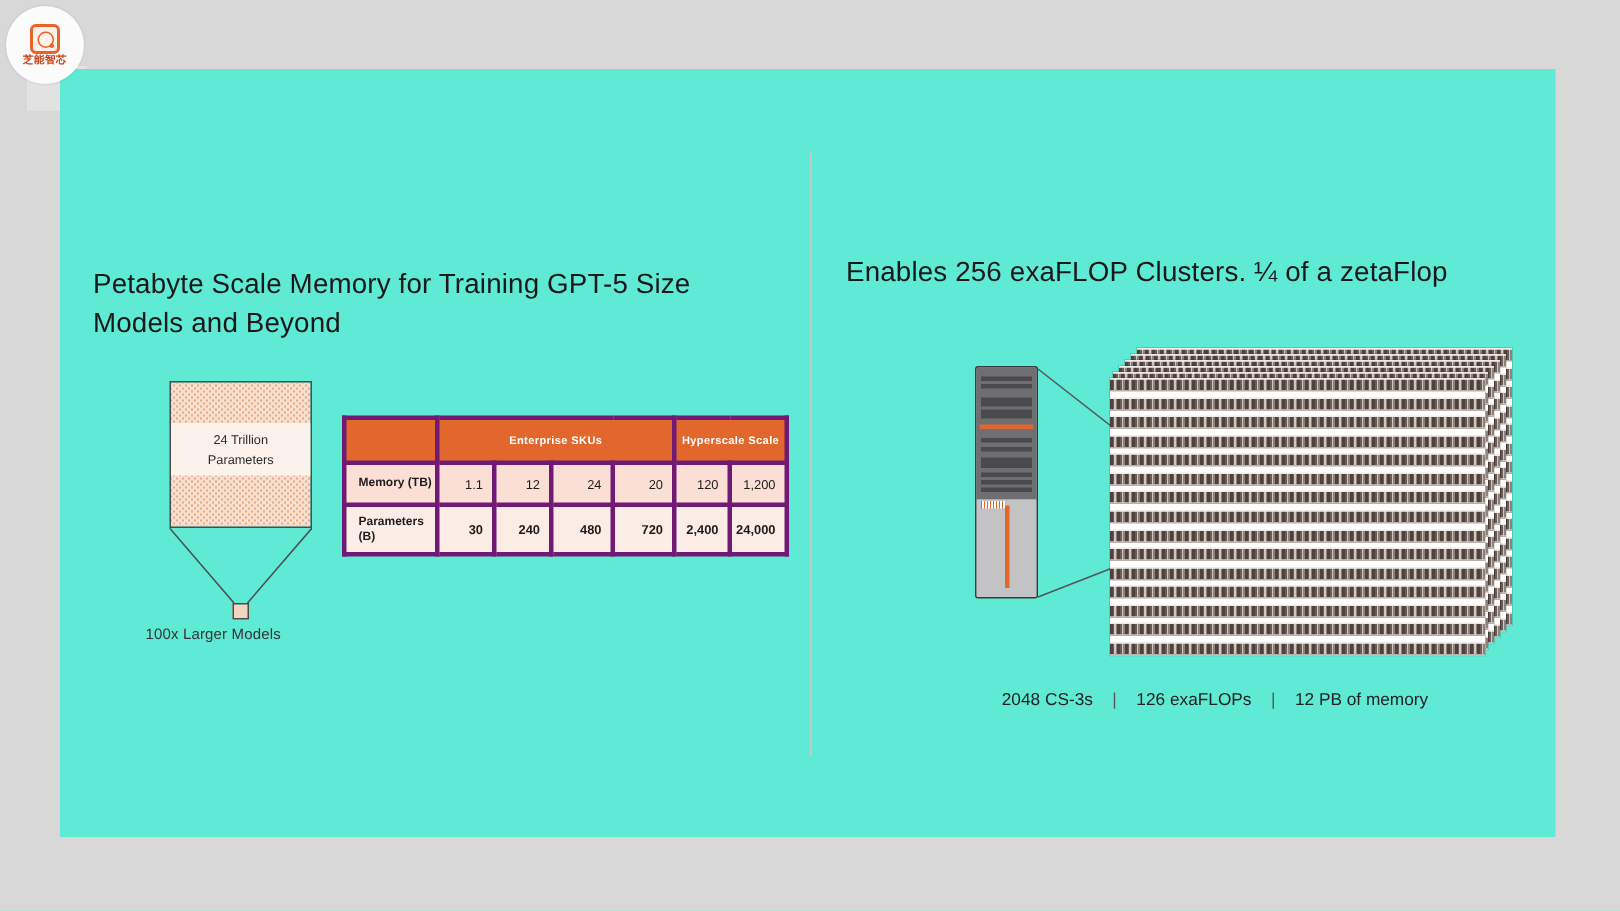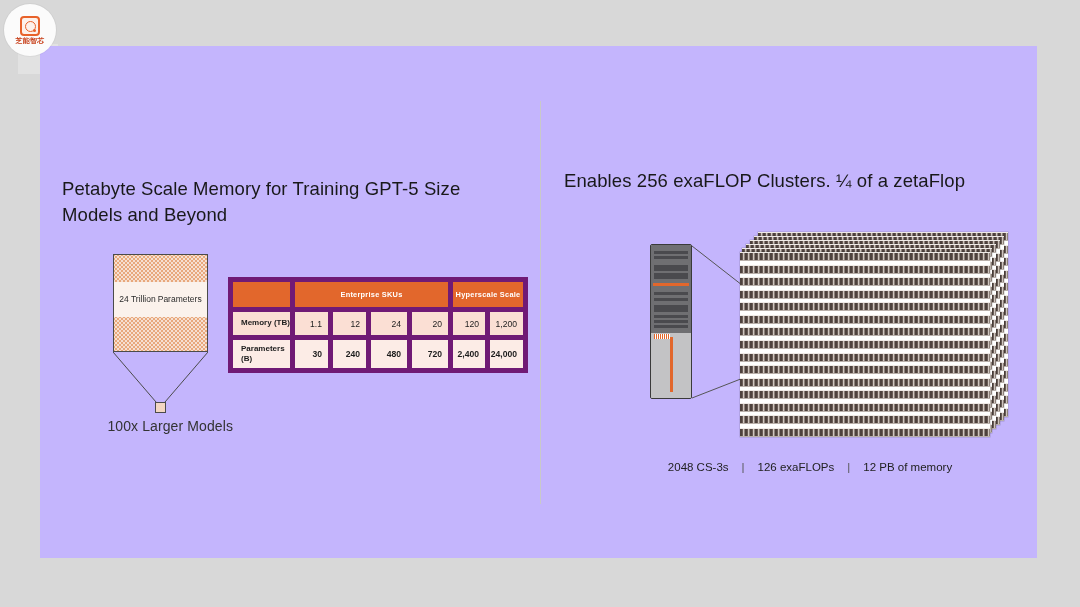--- a/index.html
+++ b/index.html
@@ -37,21 +37,21 @@
     white-space:nowrap; line-height:1;
   }
   .logo-tail{
     position:absolute; left:18px; top:44px; width:40px; height:30px;
     background:#e2e2e2; border-radius:0 0 14px 0; z-index:1;
   }
 
   
   .slide{
     position:absolute; left:40px; top:46px; width:997px; height:512px;
-    background:#c4b5fd; z-index:4;
+    background:#5eead4; z-index:4;
   }
 
   
   .divider{
     position:absolute; left:500px; top:55px; width:1px; height:403px;
     background:#c9c9c9;
   }
 
   
   .h-left{
@@ -77,41 +77,41 @@
     background-image:
       radial-gradient(#e8a678 .9px, transparent 1px),
       radial-gradient(#e8a678 .9px, transparent 1px);
     background-size:4px 4px, 4px 4px;
     background-position:0 0, 2px 2px;
     opacity:.95;
   }
   .funnel-band{
     position:absolute; left:0; right:0; top:27px; height:35px;
     background:#fbf2ec;
-    display:flex; align-items:center; justify-content:center;
+    display:flex; flex-direction:column; align-items:center; justify-content:center;
     gap:2px;
   }
   .funnel-band span{ font-size:8.5px; color:#2b2b2b; line-height:1.25; }
   .funnel-neck{ position:absolute; left:8px; top:98px; width:95px; height:52px; }
   .funnel-tip{
     position:absolute; left:50px; top:148px; width:11px; height:11px;
     border:1px solid #4b4b4b; background:#f3d6c2;
   }
   .funnel-caption{
-    position:absolute; left:-8px; top:164px; width:136px; text-align:right;
-    font-size:14px; color:#333; letter-spacing:.1px;
+    position:absolute; left:-8px; top:164px; width:136px; text-align:left;
+    font-size:10px; color:#333; letter-spacing:.1px;
   }
 
   
   .sku-table{
     position:absolute; left:188px; top:231px; width:295px;
     border-collapse:collapse; table-layout:fixed;
   }
   .sku-table td, .sku-table th{
-    border:5px solid #701a75; padding:0; text-align:center; vertical-align:middle;
+    border:3px solid #701a75; padding:0; text-align:center; vertical-align:middle;
   }
   .sku-table thead th{
     background:#e2672c; color:#ffffff;
     font-size:7.4px; font-weight:bold; height:30px; letter-spacing:.25px;
   }
   .sku-table thead th.blank{ background:#e2672c; }
   .sku-table tbody tr.r1 td{ background:#fbdfd4; height:28px; }
   .sku-table tbody tr.r2 td{ background:#fcece6; height:33px; }
   .sku-table td.rowlab{
     text-align:left; padding-left:8px;

